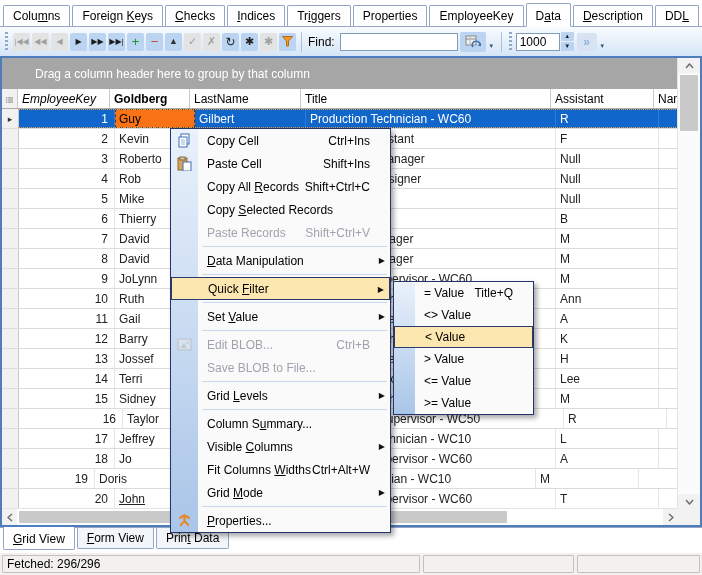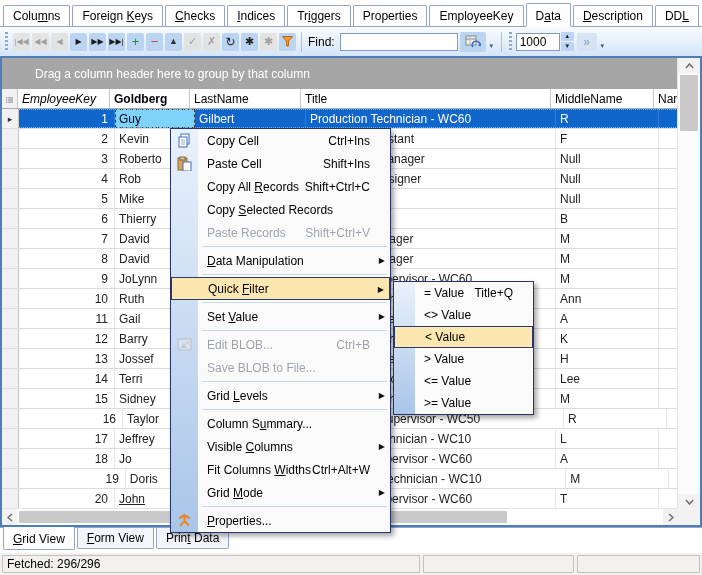--- a/index.html
+++ b/index.html
@@ -34,21 +34,21 @@
   .grouppanel{height:31px;background:#A6A6A6;color:#fff;display:flex;align-items:center;padding-left:33px;box-sizing:border-box;}
   .ghead{display:flex;height:20px;background:#fff;border-bottom:1px solid #ABABAB;box-sizing:border-box;}
   .hcell{box-sizing:border-box;border-right:1px solid #C8C8C8;padding:3px 4px 0;white-space:nowrap;overflow:hidden;}
   .hcell.b{font-weight:bold;}
   .hind{background:#F1F1F1;display:flex;align-items:center;justify-content:center;}
   .row{display:flex;height:20px;border-bottom:1px solid #DCDCDC;box-sizing:border-box;position:relative;}
   .cell{box-sizing:border-box;border-right:1px solid #E6E6E6;padding:3px 4px 0;white-space:nowrap;overflow:hidden;color:#222;}
   .cell.num{text-align:right;padding-right:6px;}
   .indc{background:#F1F1F1;border-right:1px solid #C8C8C8;display:flex;align-items:center;justify-content:center;font-size:9px;color:#333;}
   .row.sel .cell{background:#1166CB;color:#fff;border-right-color:#2F7BD6;}
-  .row.sel .cell.focuscell{background:#7dd3fc;color:#000;border:1px dashed #3A3A3A;padding:2px 3px 0;}
+  .row.sel .cell.focuscell{background:#f97316;color:#000;border:1px dashed #3A3A3A;padding:2px 3px 0;}
   .row.sel::after{content:"";position:absolute;left:16px;right:0;top:0;bottom:0;border-top:1px dotted #D8A050;border-bottom:1px dotted #D8A050;pointer-events:none;}
 
   
   .vscroll{position:absolute;right:0;top:0;width:22px;bottom:16px;background:#FAFBFC;border-left:1px solid #E3E3E3;}
   .hscroll{position:absolute;left:0;bottom:0;height:16px;right:22px;background:#FFFFFF;border-top:1px solid #E3E3E3;}
   .corner{position:absolute;right:0;bottom:0;width:22px;height:16px;background:#F2F2F2;}
   .sbtn{position:absolute;display:flex;align-items:center;justify-content:center;color:#7A7A7A;background:#F2F2F2;}
   .vthumb{position:absolute;left:2px;right:2px;background:#C9C9C9;border-radius:1px;}
   .hthumb{position:absolute;top:2px;bottom:2px;background:#C9C9C9;border-radius:1px;}
 
@@ -150,21 +150,21 @@
               <circle cx="1" cy="8" r="0.8" fill="#555"></circle>
               <line x1="3" y1="2" x2="10" y2="2" stroke="#555"></line>
               <line x1="3" y1="5" x2="10" y2="5" stroke="#555"></line>
               <line x1="3" y1="8" x2="10" y2="8" stroke="#555"></line>
             </svg>
           </div>
           <div class="hcell" style="width: 92px; font-style: italic;">EmployeeKey</div>
           <div class="hcell b" style="width: 80px;">Goldberg</div>
           <div class="hcell" style="width: 111px;">LastName</div>
           <div class="hcell" style="width: 250px;">Title</div>
-          <div class="hcell" style="width: 103px;">MiddleName</div>
+          <div class="hcell" style="width: 103px;">Assistant</div>
           <div class="hcell" style="flex: 1 1 0%;">NameStyle</div>
         </div>
       <div id="rows">
           <div class="row sel">
             <div class="indc" style="width: 16px;">▸</div>
             <div class="cell num" style="width: 96px;">1</div>
             <div class="cell focuscell" style="width: 80px;">Guy</div>
             <div class="cell" style="width: 111px;">Gilbert</div>
             <div class="cell" style="width: 250px;">Production Technician - WC60</div>
             <div class="cell" style="width: 103px;">R</div>
@@ -318,21 +318,21 @@
             <div class="indc" style="width: 16px;"></div>
             <div class="cell num" style="width: 96px;">18</div>
             <div class="cell" style="width: 80px;">Jo</div>
             <div class="cell" style="width: 111px;">Brown</div>
             <div class="cell" style="width: 250px;">Production Supervisor - WC60</div>
             <div class="cell" style="width: 103px;">A</div>
             <div class="cell" style="flex: 1 1 0%;"></div>
           </div>
           <div class="row">
             <div class="indc" style="width: 16px;"></div>
-            <div class="cell num" style="width: 107px;">19</div>
+            <div class="cell num" style="width: 76px;">19</div>
             <div class="cell" style="width: 80px;">Doris</div>
             <div class="cell" style="width: 111px;">Hartwig</div>
             <div class="cell" style="width: 250px;">Production Technician - WC10</div>
             <div class="cell" style="width: 103px;">M</div>
             <div class="cell" style="flex: 1 1 0%;"></div>
           </div>
           <div class="row">
             <div class="indc" style="width: 16px;"></div>
             <div class="cell num" style="width: 96px;">20</div>
             <div class="cell" style="width: 80px; text-decoration: underline;">John</div>

